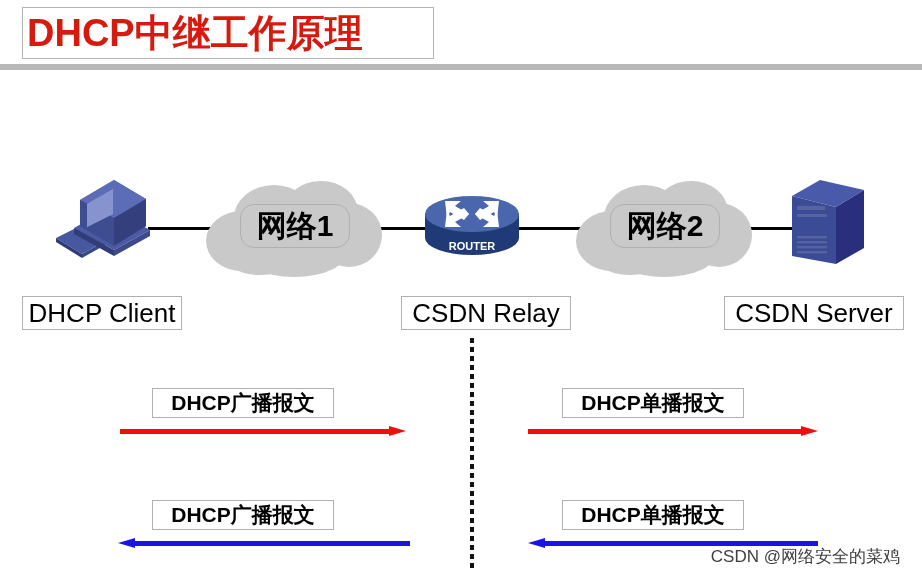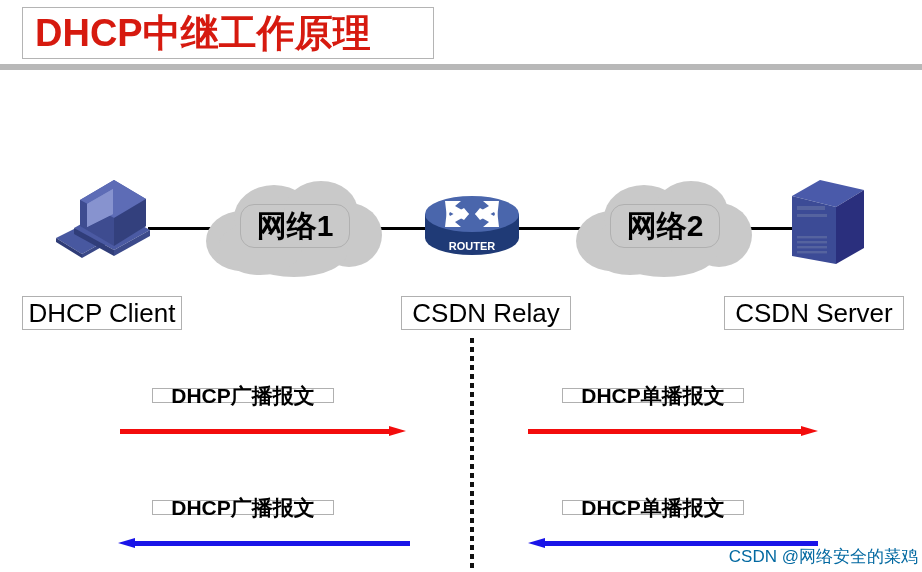--- a/index.html
+++ b/index.html
@@ -19,21 +19,21 @@
   .title-box {
     position: absolute;
     left: 22px;
     top: 7px;
     width: 412px;
     height: 52px;
     border: 1px solid #b4b4b4;
     box-sizing: border-box;
     display: flex;
     align-items: center;
-    padding-left: 12px;
+    padding-left: 4px;
   }
   .title-text {
     font-size: 38px;
     font-weight: bold;
     color: #d61a0f;
     letter-spacing: 0px;
     line-height: 1;
     white-space: nowrap;
   }
   .header-rule {
@@ -91,21 +91,21 @@
     font-size: 30px;
     font-weight: bold;
     height: 44px;
     padding: 0 10px;
     z-index: 3;
     border-radius: 14px;
   }
   .label-msg {
     font-size: 21px;
     font-weight: bold;
-    height: 15px;
+    height: 30px;
     padding: 4px 7px;
     background: #ffffff;
   }
 
   
   .pc-icon { position: absolute; width: 100px; height: 80px; }
 
   
   .router-icon { position: absolute; width: 98px; height: 70px; }
 
@@ -137,24 +137,24 @@
   .arrow.left .head {
     border-top: 5px solid transparent;
     border-bottom: 5px solid transparent;
   }
   .arrow.red.right  .head { border-left: 17px solid #f30c0c; }
   .arrow.blue.left  .head { border-right: 17px solid #1a14e8; }
 
   
   .watermark {
     position: absolute;
-    right: 4px;
+    right: 22px;
     bottom: 4px;
     font-size: 17px;
-    color: #0369a1;
+    color: #404040;
     white-space: nowrap;
     text-align: center;
   }
 </style>
 </head>
 <body>
 
 <div class="title-box">
   <span class="title-text">DHCP中继工作原理</span>
 </div>

